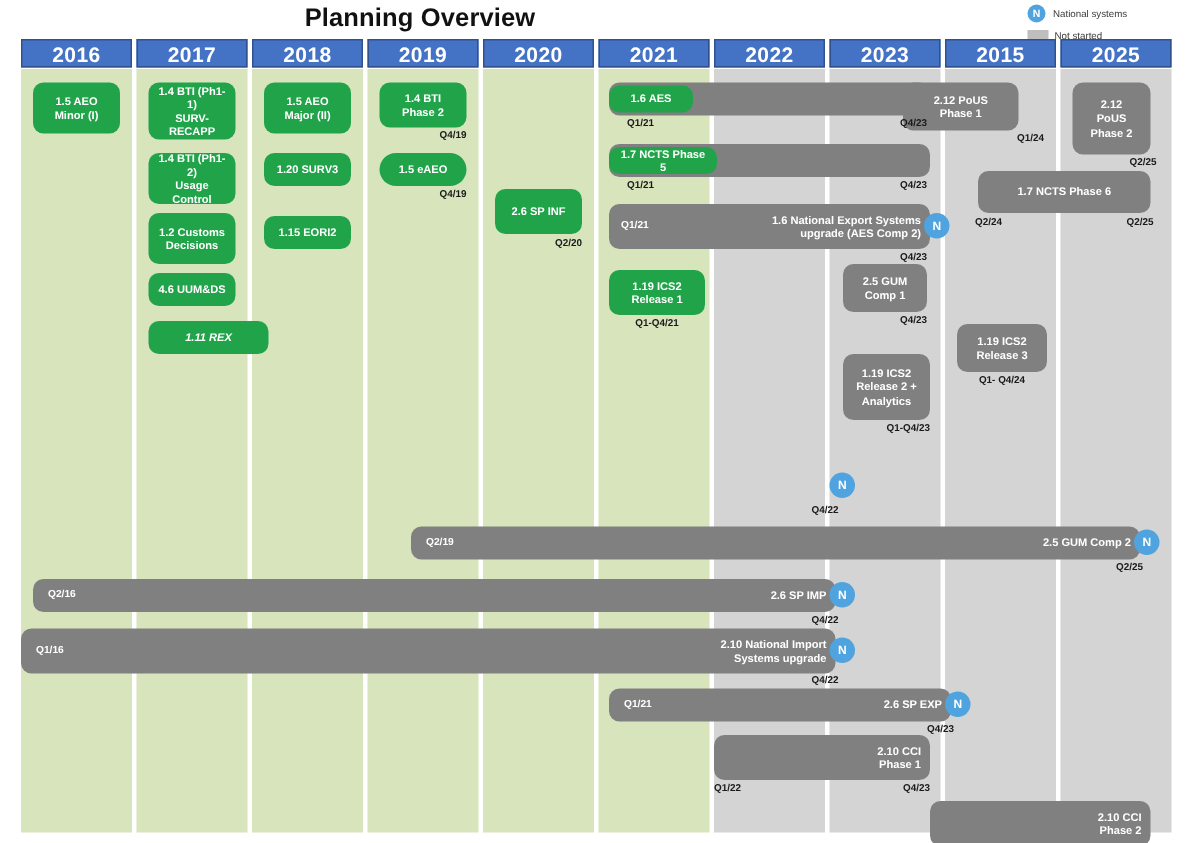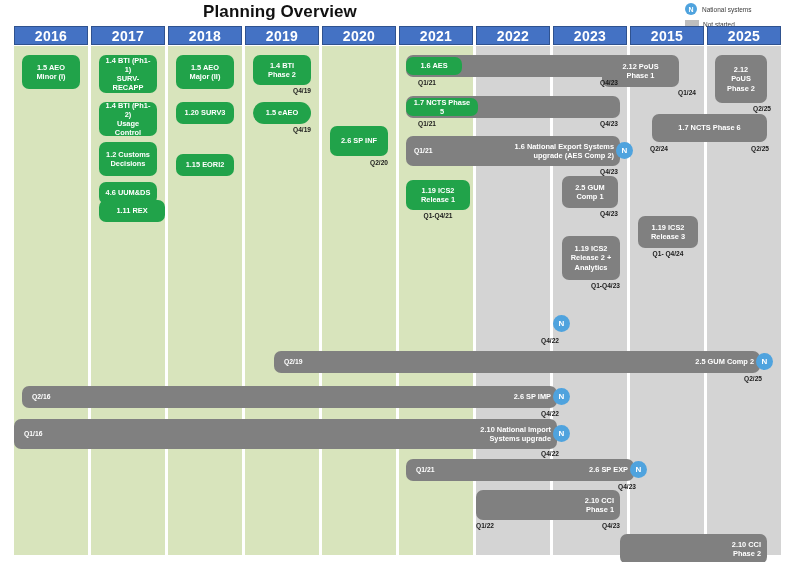--- a/index.html
+++ b/index.html
@@ -168,31 +168,31 @@
     </div>
     <div class="bar green ctr" style="left:85px;top:76px;width:58px;height:34px;">
       <span class="txt">1.4 BTI (Ph1-2)<br>Usage Control</span>
     </div>
     <div class="bar green ctr" style="left:85px;top:116px;width:58px;height:34px;">
       <span class="txt">1.2 Customs<br>Decisions</span>
     </div>
     <div class="bar green ctr" style="left:85px;top:156px;width:58px;height:22px;">
       <span class="txt">4.6 UUM&amp;DS</span>
     </div>
-    <div class="bar green ctr" style="left:85px;top:174px;width:66px;height:22px;">
+    <div class="bar green ctr" style="left:85px;top:188px;width:80px;height:22px;font-style:italic;">
       <span class="txt">1.11 REX</span>
     </div>
 
     <div class="bar green ctr" style="left:162px;top:29px;width:58px;height:34px;">
       <span class="txt">1.5 AEO<br>Major (II)</span>
     </div>
     <div class="bar green ctr" style="left:162px;top:76px;width:58px;height:22px;">
       <span class="txt">1.20 SURV3</span>
     </div>
-    <div class="bar green ctr" style="left:162px;top:128px;width:58px;height:22px;">
+    <div class="bar green ctr" style="left:162px;top:118px;width:58px;height:22px;">
       <span class="txt">1.15 EORI2</span>
     </div>
 
     <div class="bar green ctr" style="left:239px;top:29px;width:58px;height:30px;">
       <span class="txt">1.4 BTI<br>Phase 2</span>
     </div>
     <div class="date rgt" style="left:239px;top:61px;width:58px;">Q4/19</div>
 
     <div class="bar green ctr" style="left:239px;top:76px;width:58px;height:22px;border-radius:11px;">
       <span class="txt">1.5 eAEO</span>

